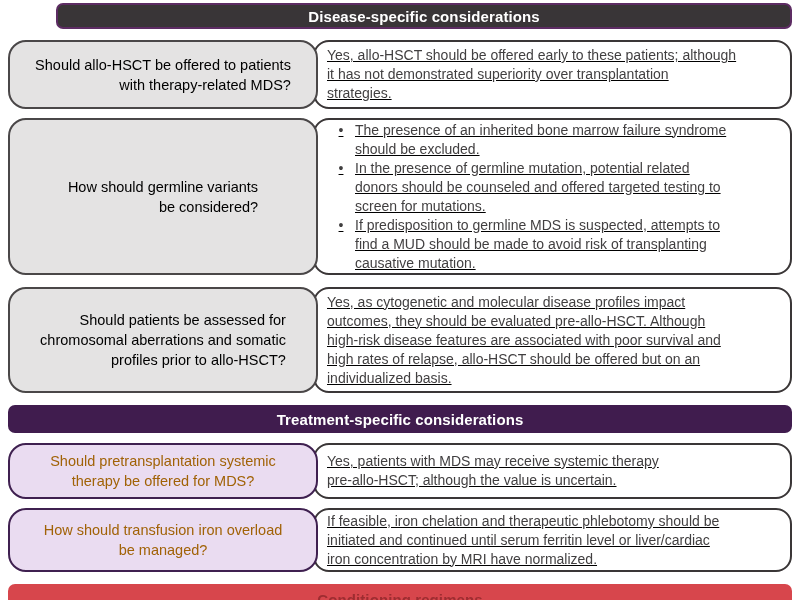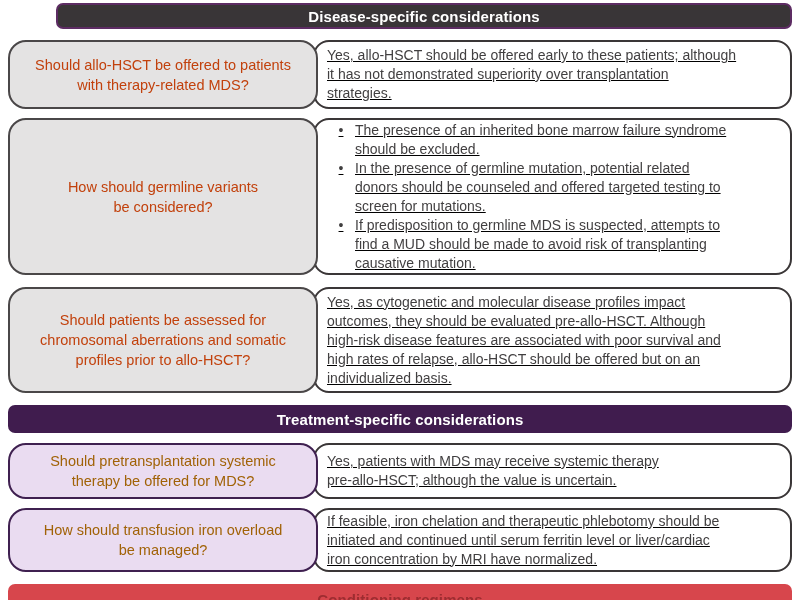--- a/index.html
+++ b/index.html
@@ -79,21 +79,22 @@
     text-align: center;
     padding: 0 12px;
     z-index: 2;
     font-size: 14.5px;
     line-height: 20px;
     white-space: pre-line;
   }
   .q-gray {
     background: #e4e3e3;
     border: 2.5px solid #4a4748;
-    color: #c2410c;
+    color: #000000;
+    text-align: right;
   }
   .q-purple {
     background: #eadcf1;
     border: 2.5px solid #3f2050;
     color: #a16207;
   }
   .bullets { list-style: none; margin: 0; padding: 0; }
   .bullets li {
     display: flex;
     font-size: 14px;

